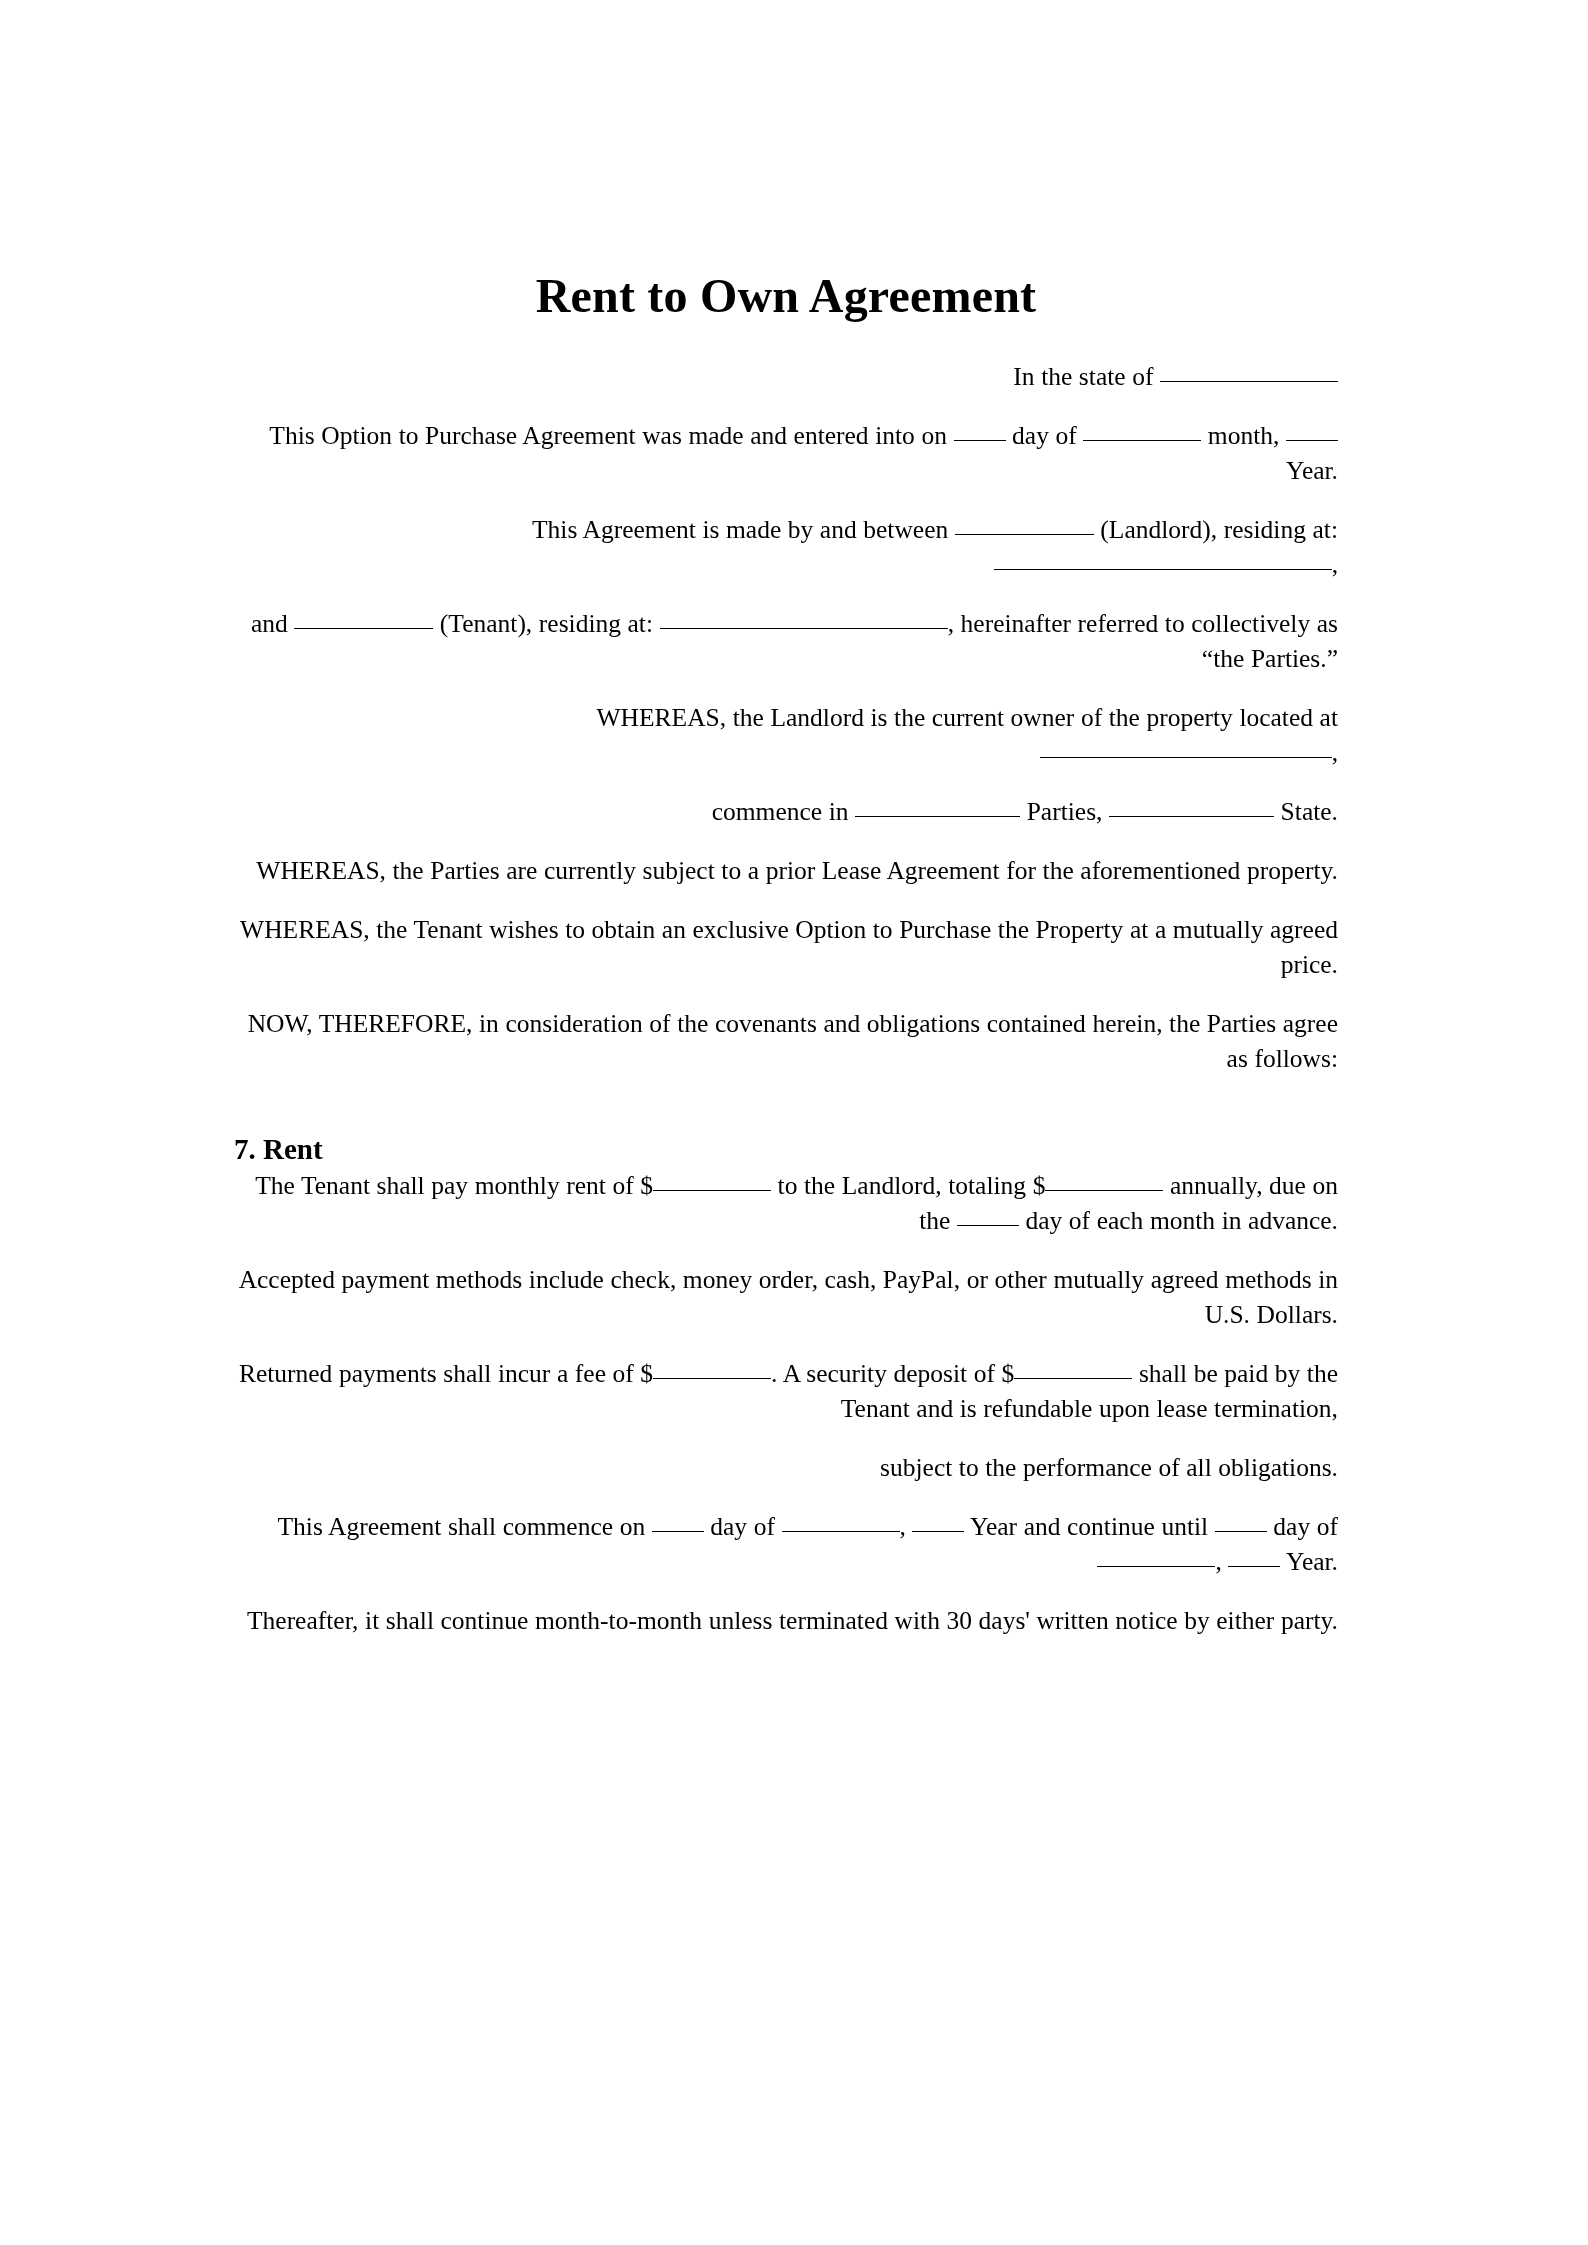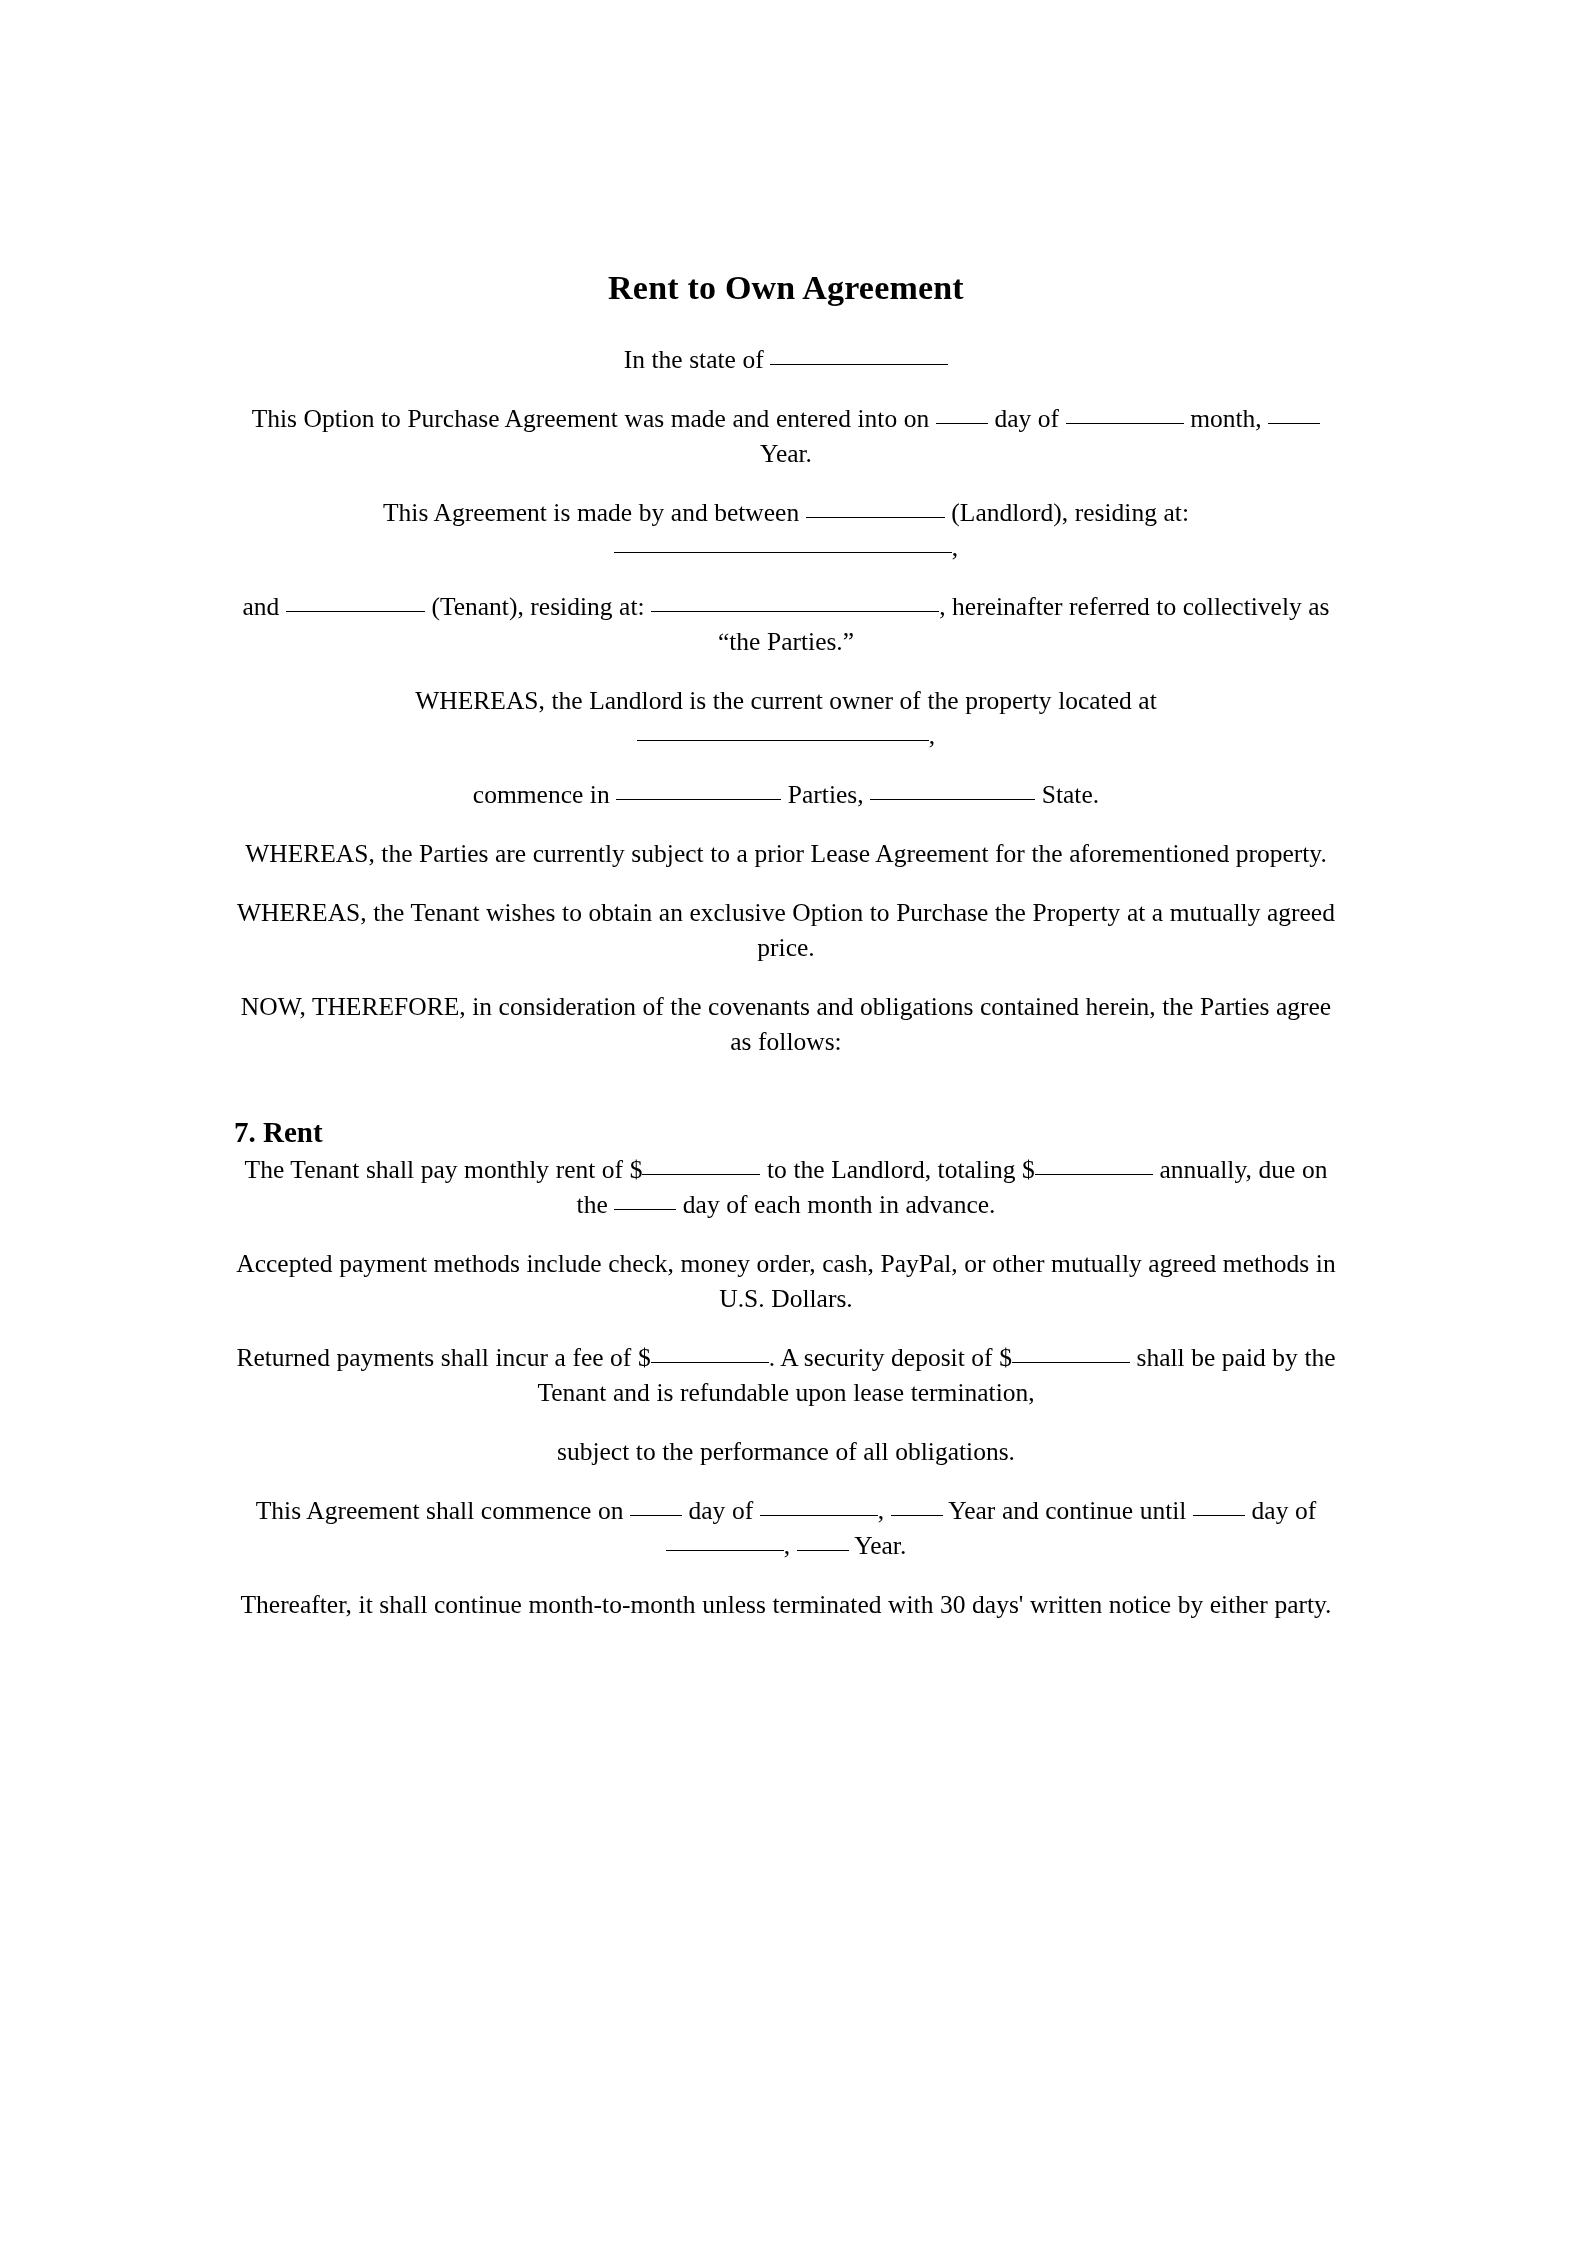--- a/index.html
+++ b/index.html
@@ -23,32 +23,32 @@
     height: 2245px;
     background: #ffffff;
   }
   .content {
     position: absolute;
     left: 234px;
     top: 268px;
     width: 1104px;
   }
   .doc-title {
-    font-size: 34px;
+    font-size: 48px;
     font-weight: bold;
     text-align: center;
     margin: 0 0 34px 0;
     letter-spacing: 0.2px;
     line-height: 1.18;
   }
   p.para {
     font-size: 25.5px;
     line-height: 35px;
     margin: 0 0 24px 0;
-    text-align: center;
+    text-align: right;
     word-spacing: 0.2px;
   }
   h2.section-heading {
     font-size: 29px;
     font-weight: bold;
     margin: 56px 0 2px 0;
     line-height: 1.2;
   }
   h2.section-heading + p.para {
     margin-top: 0;

